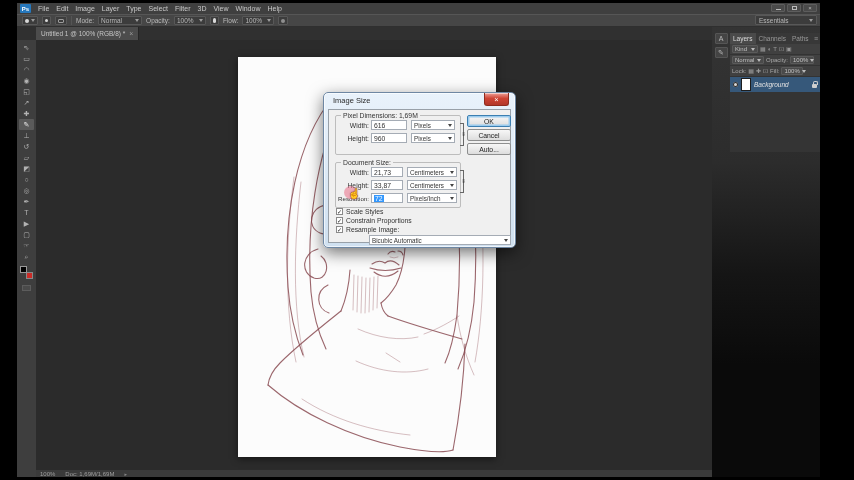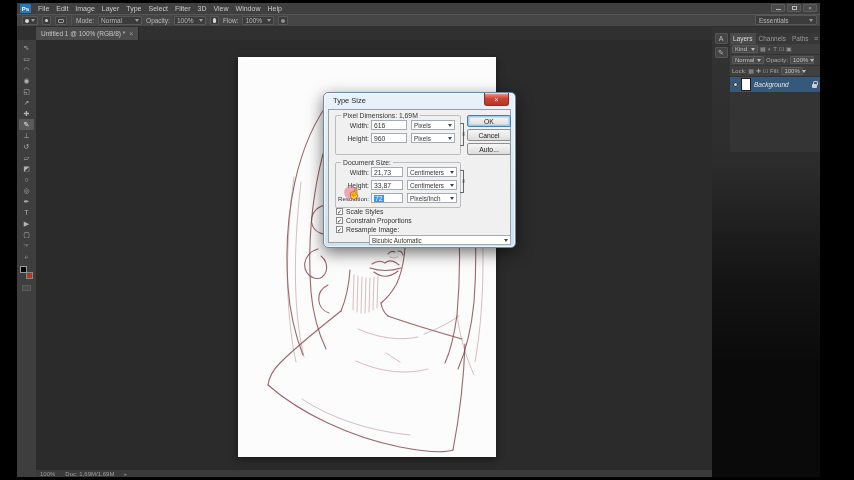--- a/index.html
+++ b/index.html
@@ -366,21 +366,21 @@
         <div class="eye"></div>
         <div id="layer-thumb"></div>
         <span id="layer-name">Background</span>
         <div class="mini-lock"></div>
       </div>
       <div id="panel-body"></div>
     </div>
   </div>
 
   <div id="dialog" class="abs">
-    <div id="dialog-title">Type Size</div>
+    <div id="dialog-title">Image Size</div>
     <div id="dialog-close">
       <span>×</span>
     </div>
     <div id="dialog-content">
 
       <div class="grp" style="left:6px; top:5px; width:126px; height:40px">
         <span class="grp-label">Pixel Dimensions: 1,69M</span>
       </div>
       <div class="frow" style="left:8px; top:10px">
         <span class="flabel">Width:</span>

